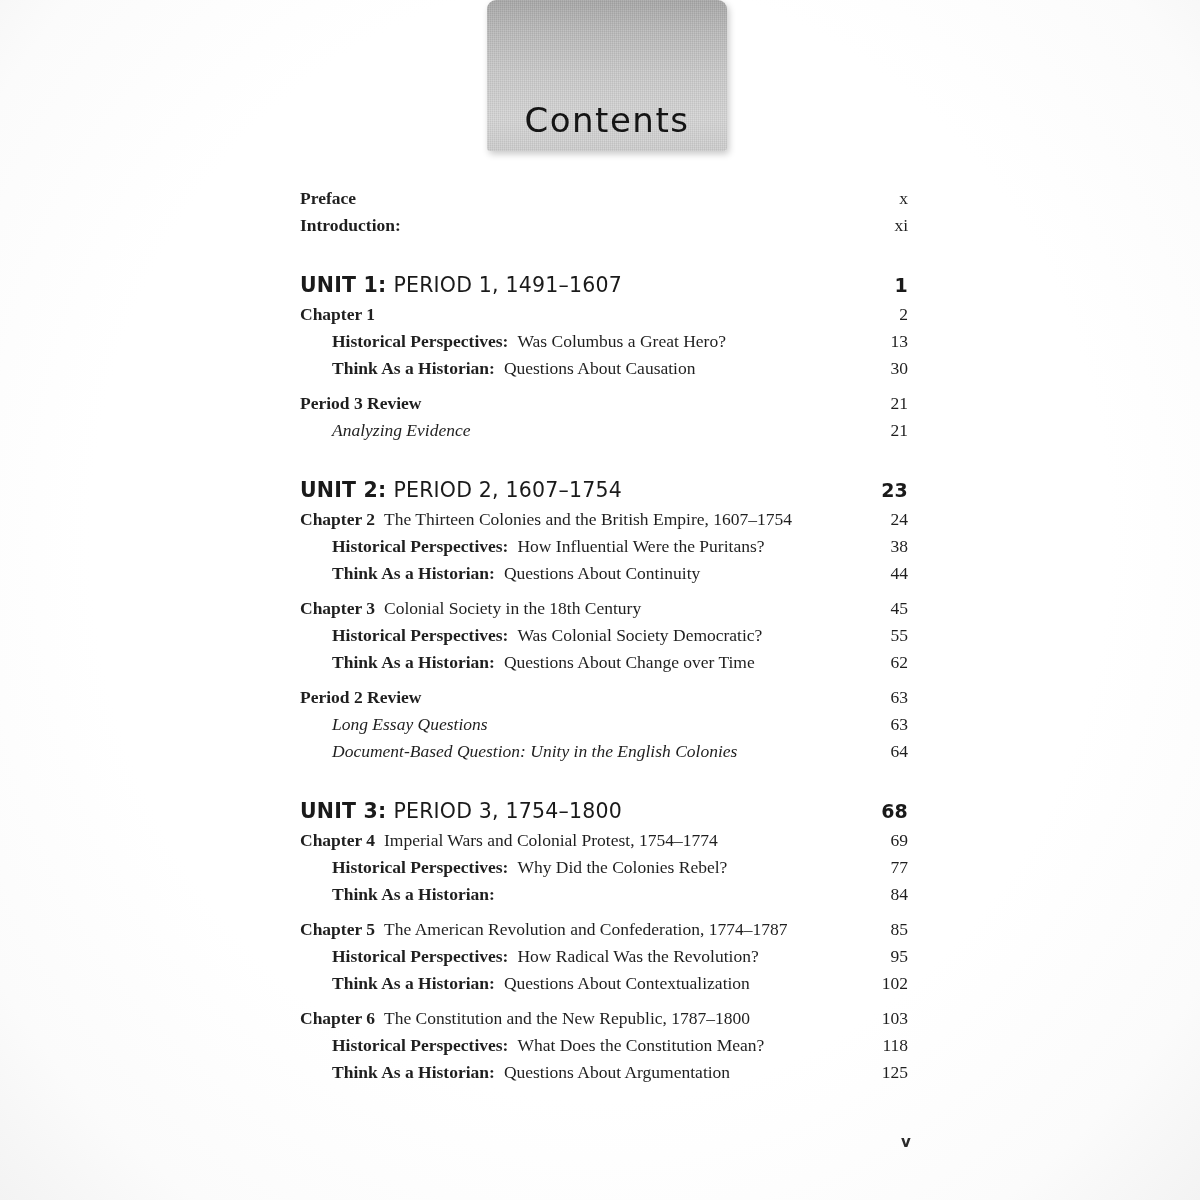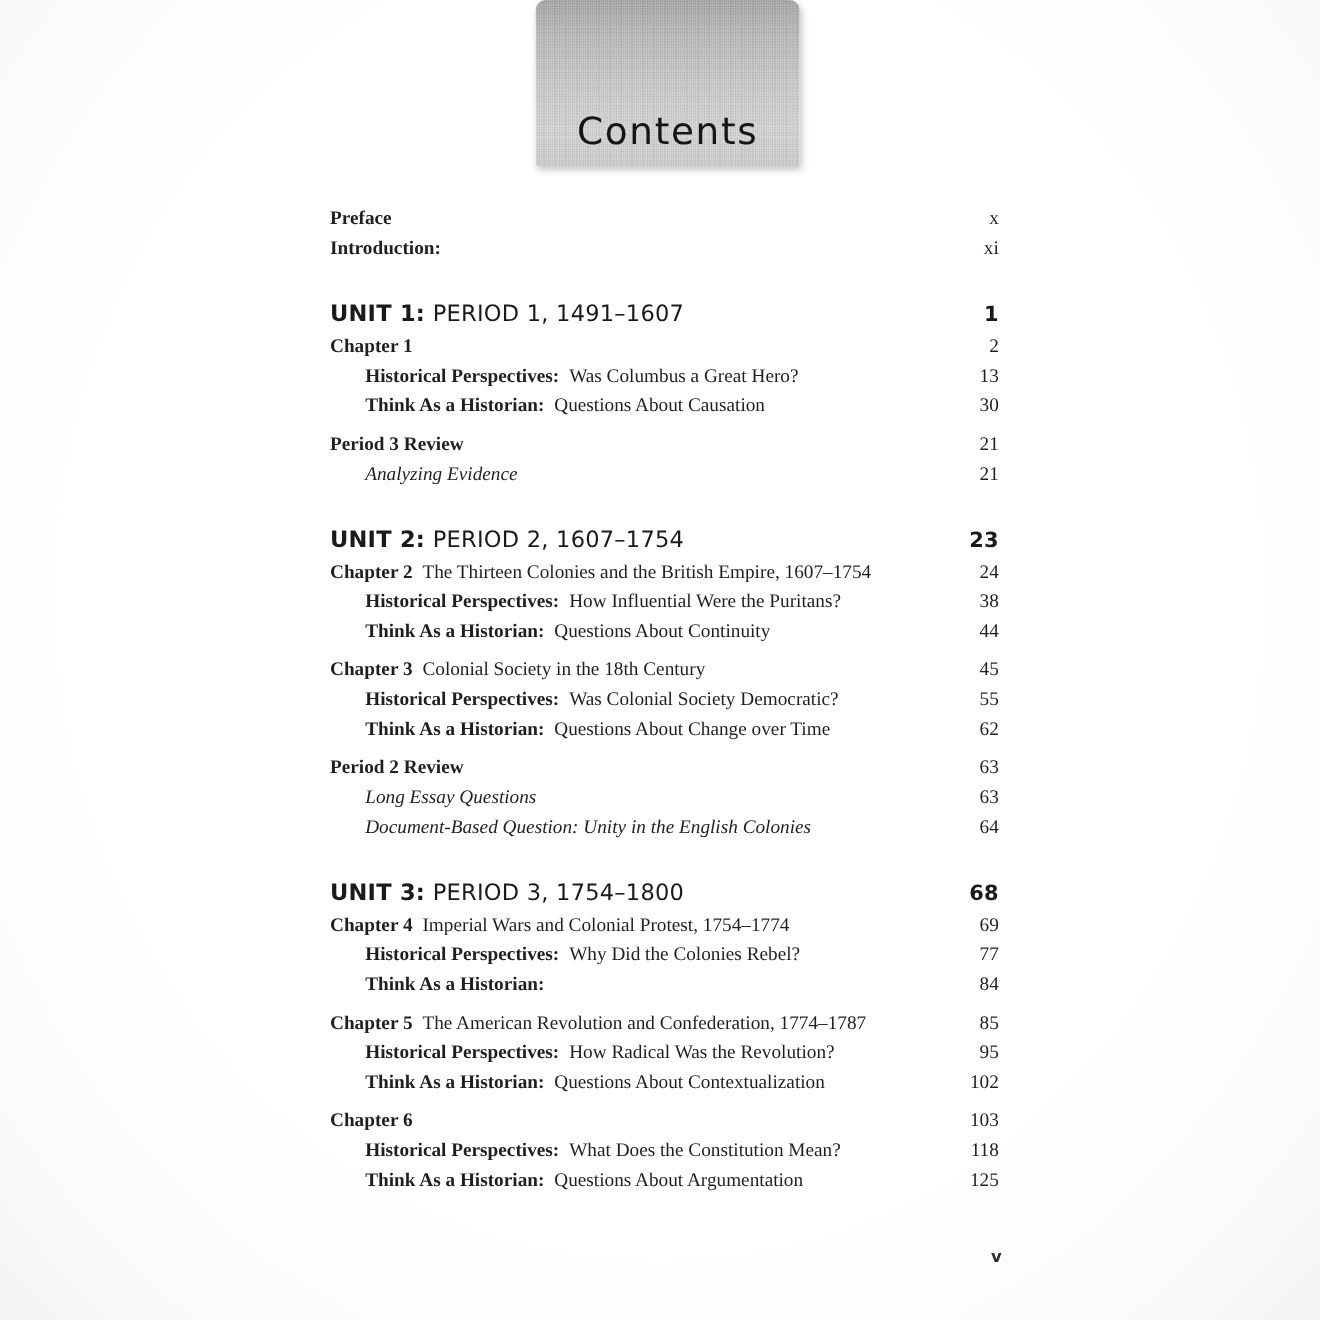--- a/index.html
+++ b/index.html
@@ -279,20 +279,21 @@
       <div class="toc-row kind-sub">
     <span class="entry-left">
       <span class="entry-label">Think As a Historian:</span>
       <span class="entry-title">Questions About Contextualization</span>
     </span>
     <span class="entry-page">102</span>
   </div>
       <div class="toc-row kind-chapter gap">
     <span class="entry-left">
       <span class="entry-label">Chapter 6</span>
+      <span class="entry-title">The Constitution and the New Republic, 1787–1800</span>
     </span>
     <span class="entry-page">103</span>
   </div>
       <div class="toc-row kind-sub">
     <span class="entry-left">
       <span class="entry-label">Historical Perspectives:</span>
       <span class="entry-title">What Does the Constitution Mean?</span>
     </span>
     <span class="entry-page">118</span>
   </div>

